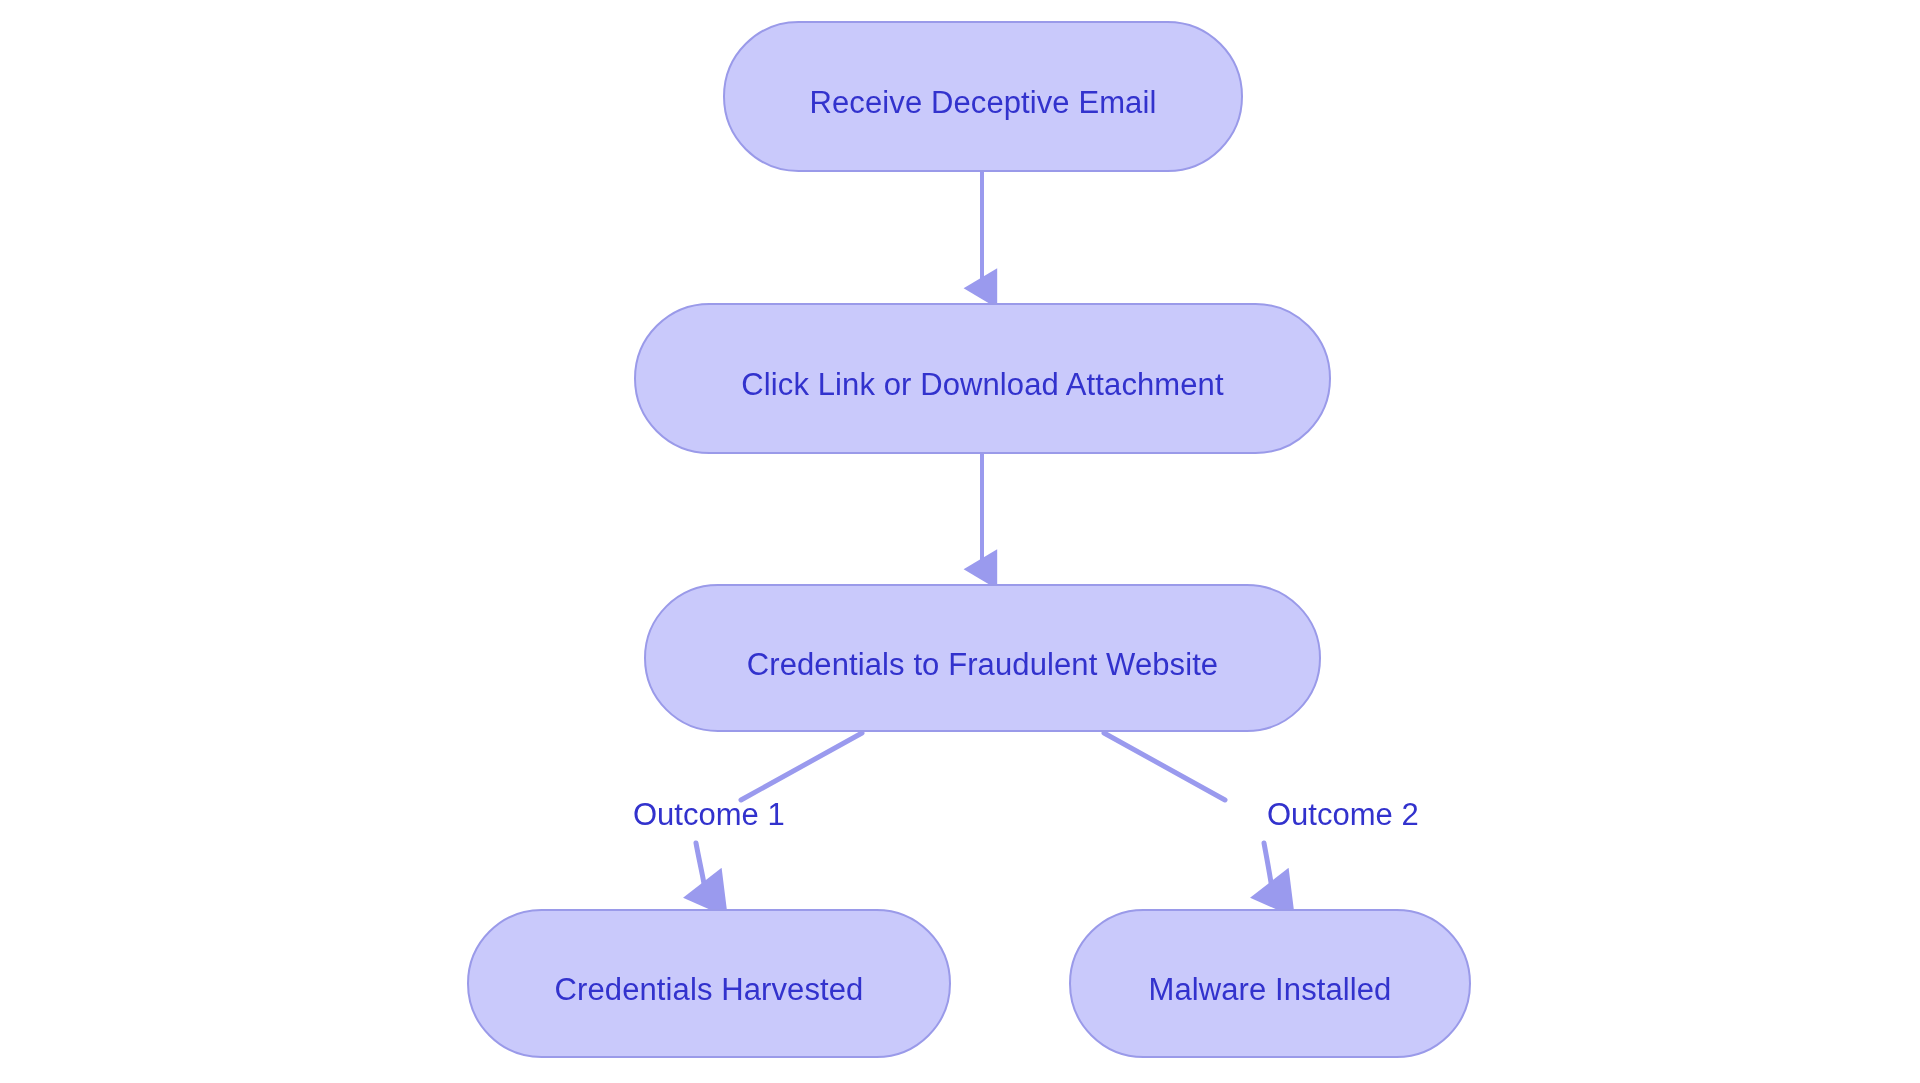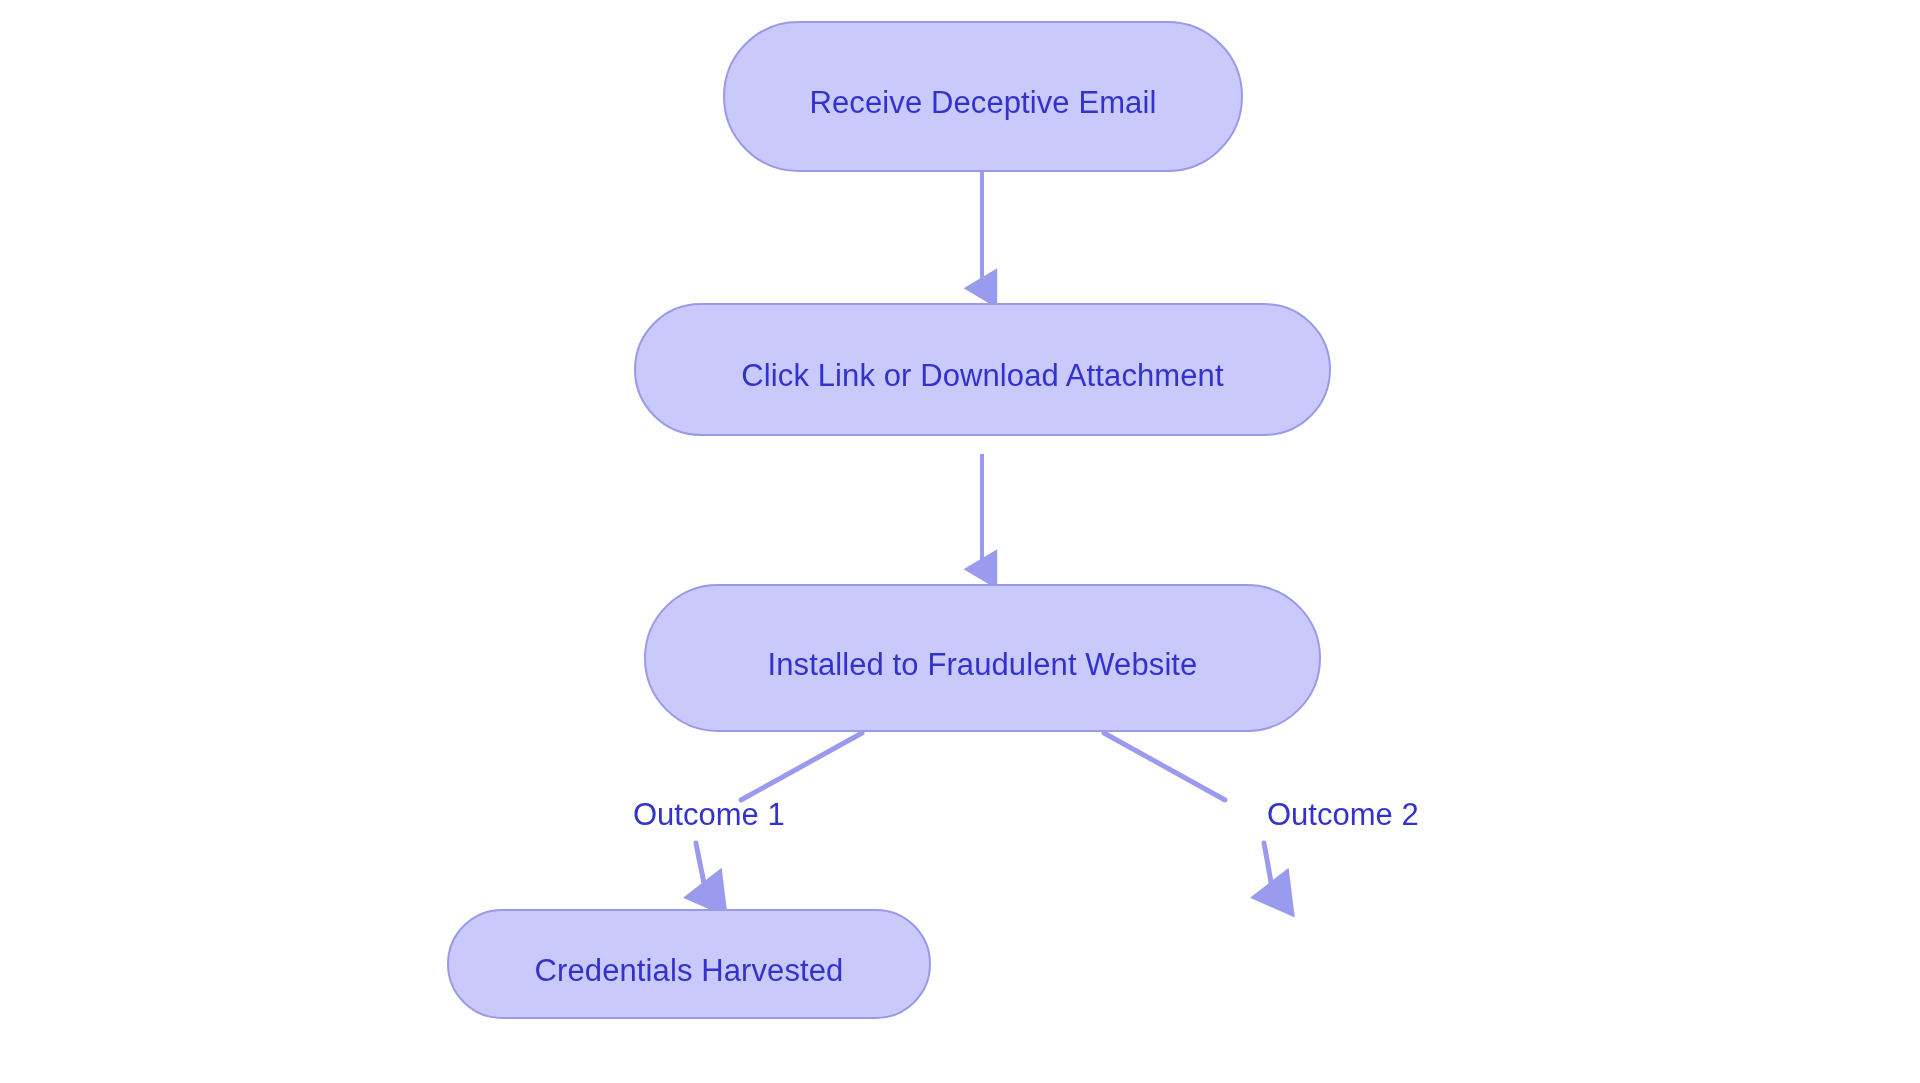--- a/index.html
+++ b/index.html
@@ -54,23 +54,23 @@
     font-size: 31px;
     font-weight: 400;
     white-space: nowrap;
     line-height: 1;
     user-select: none;
     margin-left: 32px;
   }
 
   
   #node-receive-deceptive-email   { left: 723px; top: 21px;  width: 520px; height: 151px; }
-  #node-click-link-or-download    { left: 634px; top: 303px; width: 697px; height: 133px; }
+  #node-click-link-or-download    { left: 634px; top: 303px; width: 697px; height: 151px; }
   #node-redirected-to-fraudulent  { left: 644px; top: 584px; width: 677px; height: 148px; }
-  #node-credentials-harvested     { left: 447px; top: 909px; width: 484px; height: 110px; }
+  #node-credentials-harvested     { left: 467px; top: 909px; width: 484px; height: 149px; }
   #node-malware-installed         { left: 1069px;top: 909px; width: 402px; height: 149px; }
 
   
   #edge-label-outcome-1 { left: 601px;  top: 799px; }
   #edge-label-outcome-2 { left: 1235px; top: 799px; }
 </style>
 </head>
 <body>
 
 <div id="flowchart-canvas">
@@ -103,25 +103,28 @@
 
   <div class="node" id="node-receive-deceptive-email">
     <span class="node-label">Receive Deceptive Email</span>
   </div>
 
   <div class="node" id="node-click-link-or-download">
     <span class="node-label">Click Link or Download Attachment</span>
   </div>
 
   <div class="node" id="node-redirected-to-fraudulent">
-    <span class="node-label">Installed to Fraudulent Website</span>
+    <span class="node-label">Credentials to Fraudulent Website</span>
   </div>
 
   <div class="node" id="node-credentials-harvested">
     <span class="node-label">Credentials Harvested</span>
   </div>
 
+  <div class="node" id="node-malware-installed">
+    <span class="node-label">Malware Installed</span>
+  </div>
 
   <div class="edge-label" id="edge-label-outcome-1">Outcome 1</div>
 
   <div class="edge-label" id="edge-label-outcome-2">Outcome 2</div>
 
 </div>
 
 </body></html>

